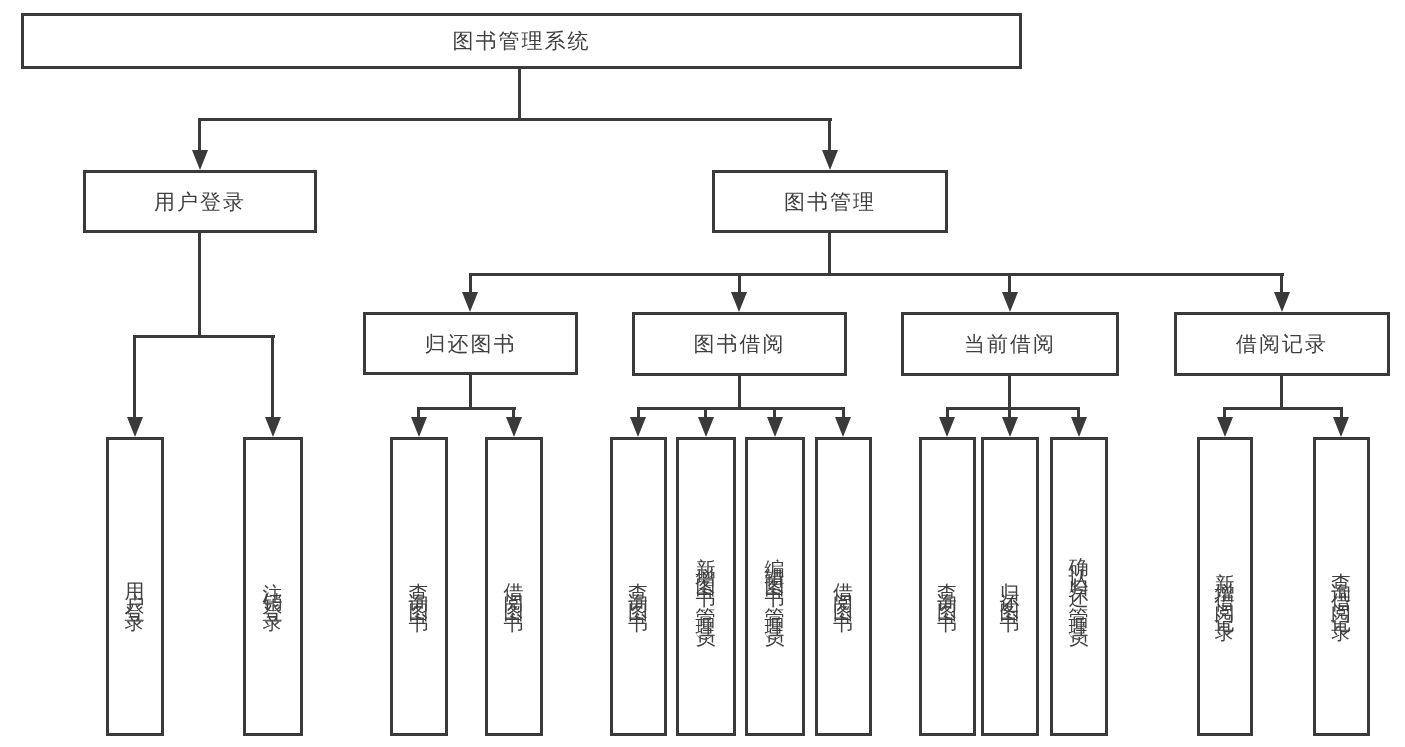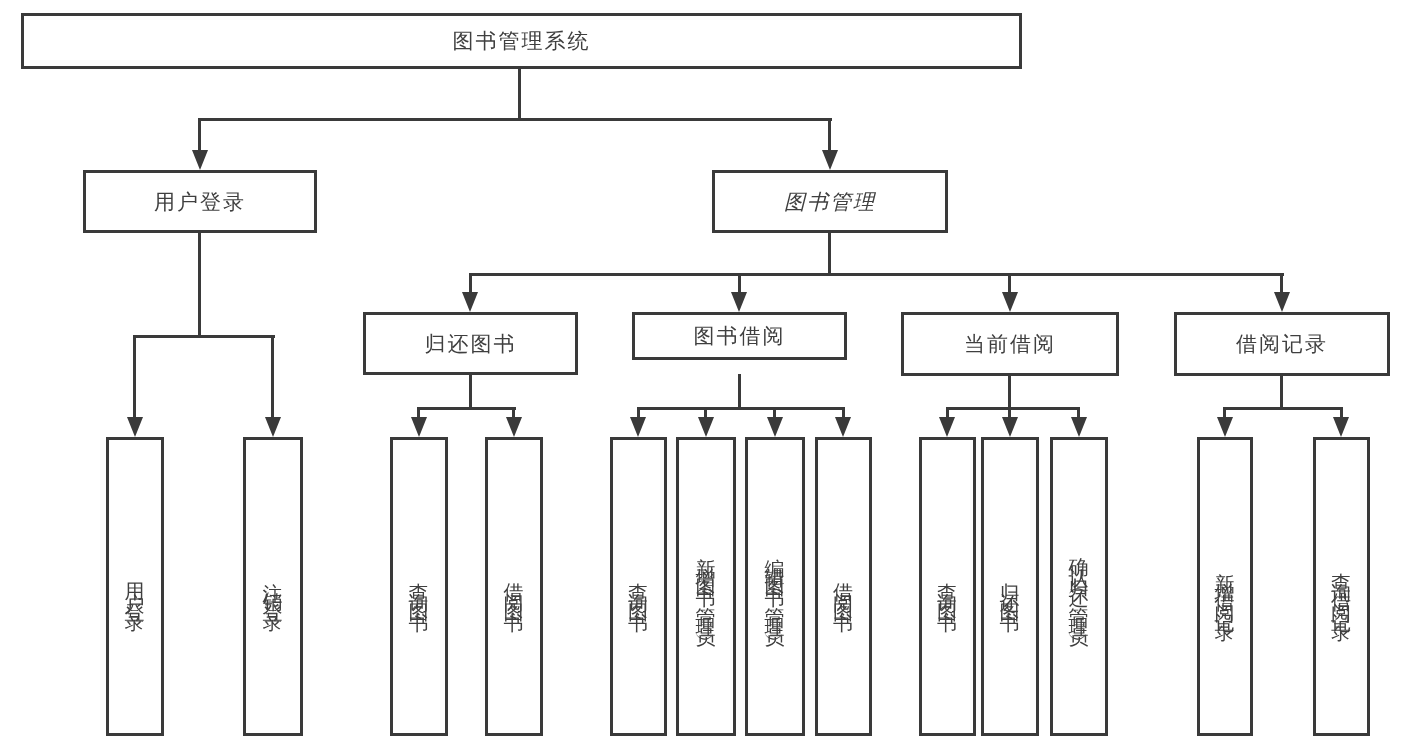--- a/index.html
+++ b/index.html
@@ -100,24 +100,24 @@
   <div class="vline" style="left:1280px;top:375px;height:32px;"></div>
   <div class="hline" style="left:1223px;top:407px;width:120px;"></div>
   <div class="vline" style="left:1223px;top:410px;height:7px;"></div>
   <div class="arrow-down" style="left:1217px;top:417px;"></div>
   <div class="vline" style="left:1340px;top:410px;height:7px;"></div>
   <div class="arrow-down" style="left:1333px;top:417px;"></div>
 
   <div class="box" style="left:21px;top:13px;width:1001px;height:56px;">图书管理系统</div>
 
   <div class="box" style="left:83px;top:170px;width:234px;height:63px;">用户登录</div>
-  <div class="box" style="left:712px;top:170px;width:236px;height:63px;font-style:italic;">图书管理</div>
+  <div class="box" style="left:712px;top:170px;width:236px;height:63px;">图书管理</div>
 
   <div class="box" style="left:363px;top:312px;width:215px;height:63px;">归还图书</div>
-  <div class="box" style="left:632px;top:312px;width:215px;height:48px;">图书借阅</div>
+  <div class="box" style="left:632px;top:312px;width:215px;height:64px;">图书借阅</div>
   <div class="box" style="left:1174px;top:312px;width:216px;height:64px;">借阅记录</div>
   <div class="box" style="left:901px;top:312px;width:218px;height:64px;">当前借阅</div>
 
   <div class="box vbox" style="left:106px;top:437px;width:58px;height:299px;">
     <span class="vtext">用户登录</span>
   </div>
   <div class="box vbox" style="left:243px;top:437px;width:60px;height:299px;">
     <span class="vtext">注销登录</span>
   </div>
 

